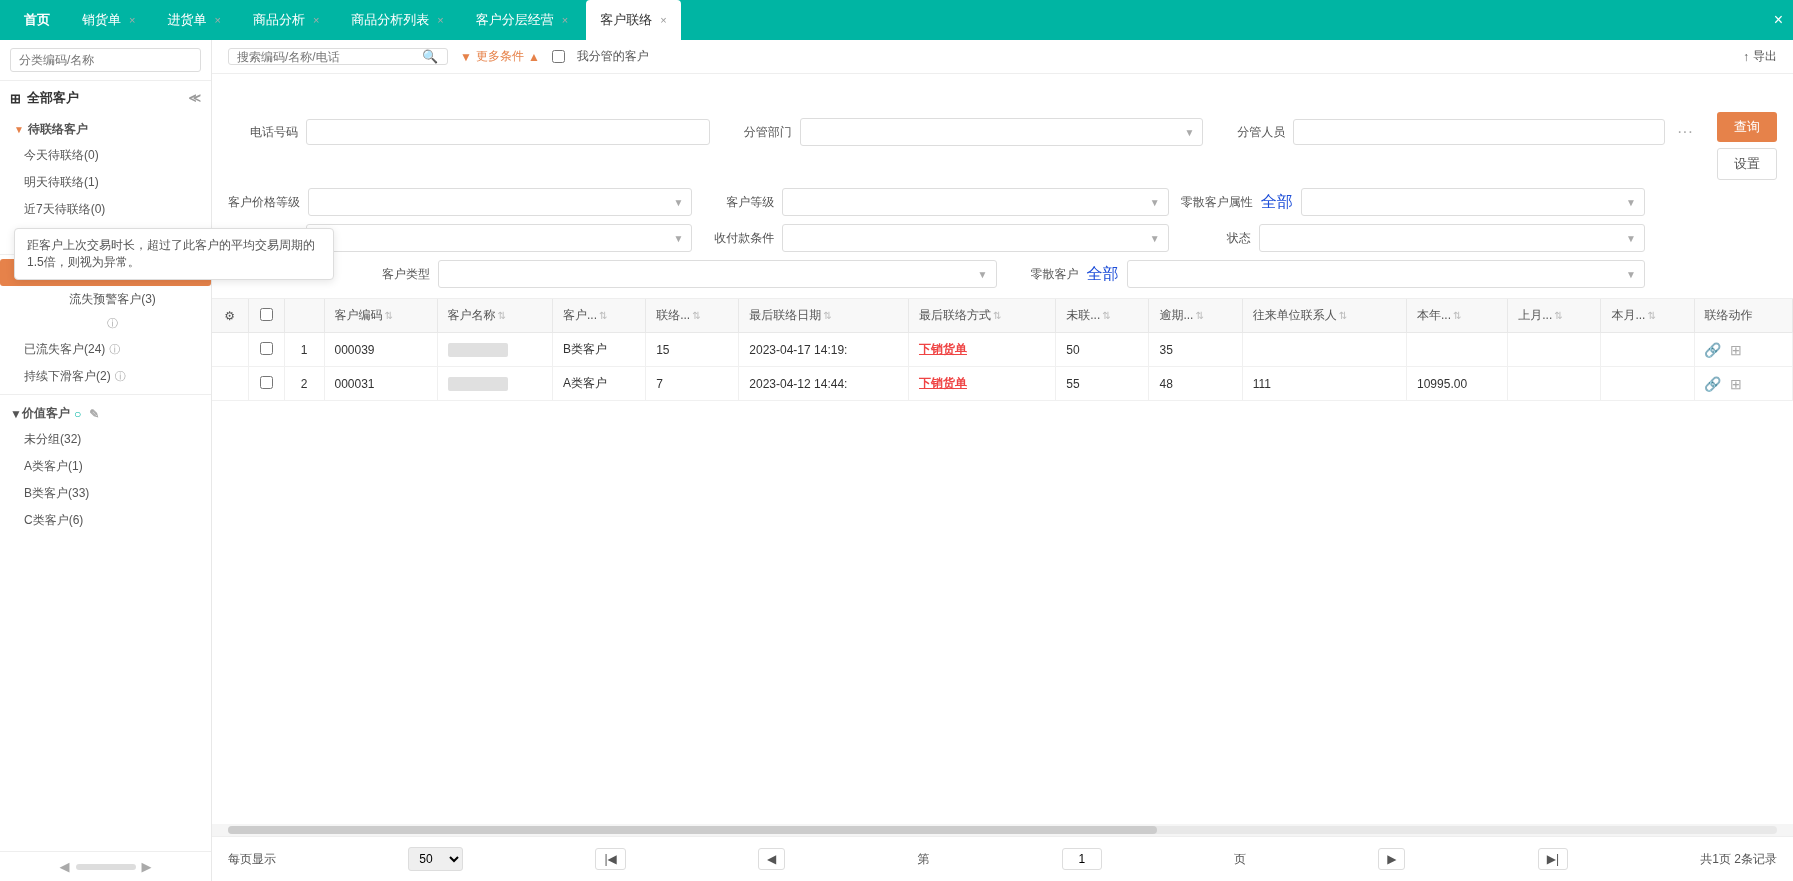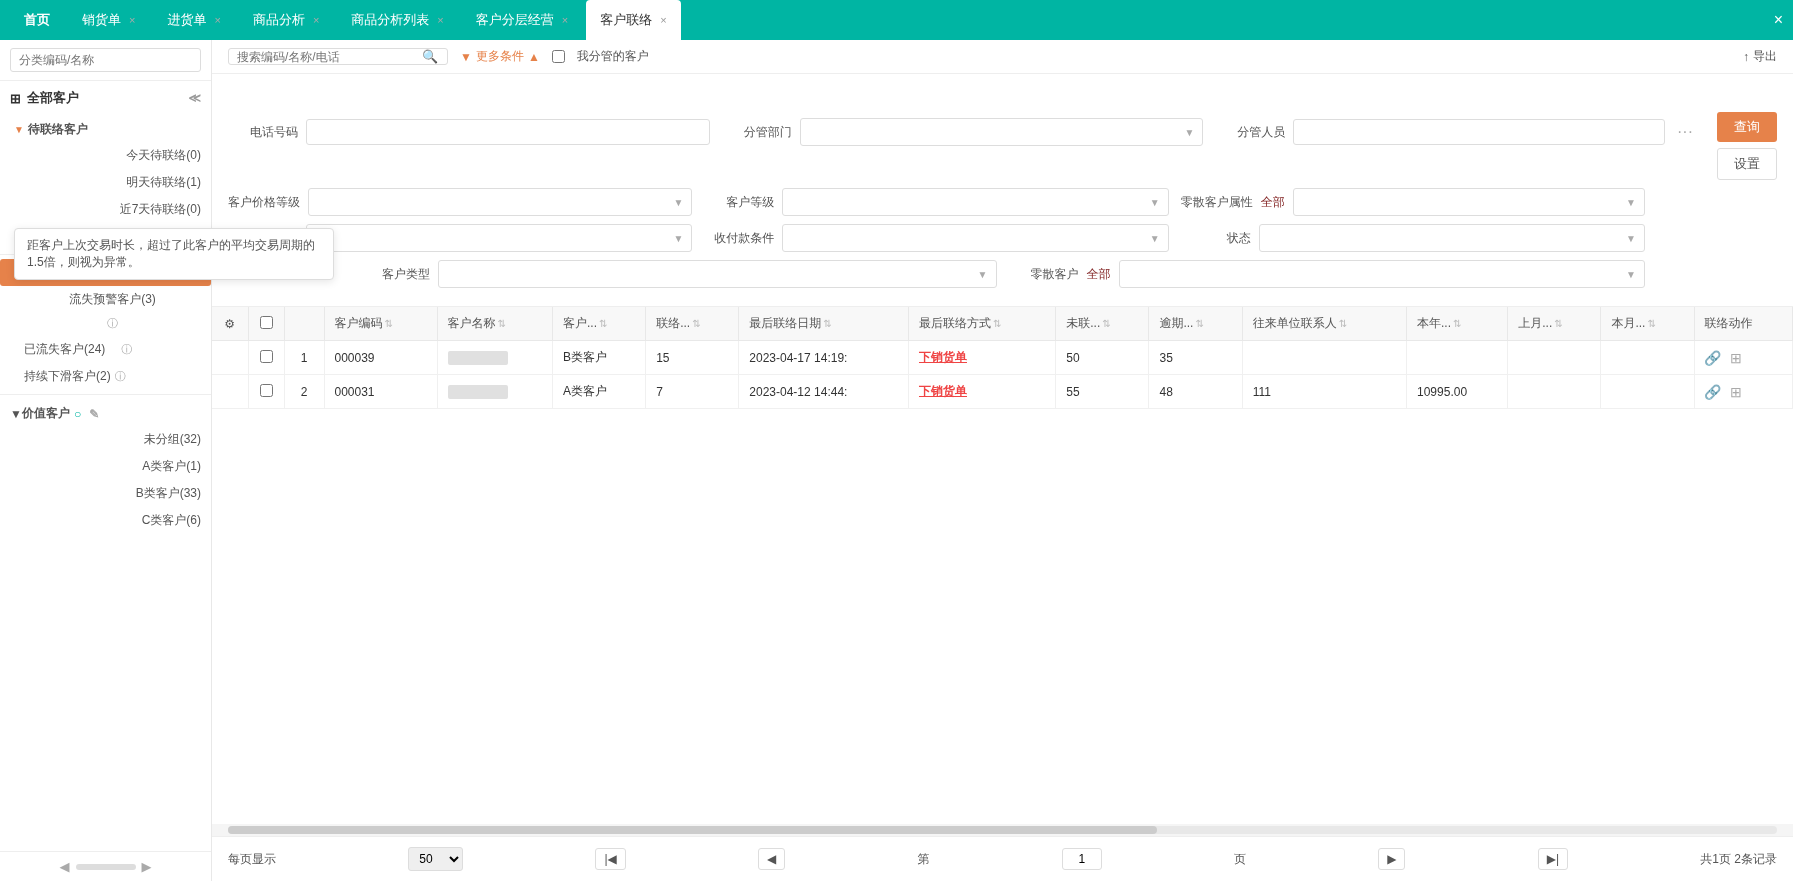--- a/index.html
+++ b/index.html
@@ -18,21 +18,21 @@
     .main-layout { display: flex; height: calc(100vh - 40px); }
 
     
     .sidebar { width: 212px; background: #fff; border-right: 1px solid #e8e8e8; display: flex; flex-direction: column; overflow-y: auto; flex-shrink: 0; }
     .sidebar-search { display: flex; align-items: center; padding: 8px 10px; border-bottom: 1px solid #eee; gap: 6px; }
     .sidebar-search input { flex: 1; border: 1px solid #ddd; border-radius: 3px; padding: 4px 8px; font-size: 12px; }
     .sidebar-section-title { display: flex; align-items: center; padding: 8px 10px; font-weight: bold; font-size: 13px; cursor: pointer; }
     .sidebar-section-title .collapse-btn { margin-left: auto; color: #999; font-size: 12px; cursor: pointer; }
     .sidebar-group-title { padding: 6px 10px 4px 14px; color: #555; font-size: 12px; font-weight: bold; display: flex; align-items: center; }
     .sidebar-group-title .tri { font-size: 10px; margin-right: 4px; color: #e6824a; }
-    .sidebar-item { padding: 5px 10px 5px 24px; font-size: 12px; color: #555; cursor: pointer; text-align: right; }
+    .sidebar-item { padding: 5px 10px 5px 24px; font-size: 12px; color: #555; cursor: pointer; }
     .sidebar-item.active { background: #e6824a; color: #fff; border-radius: 3px; }
     .sidebar-divider { height: 1px; background: #eee; margin: 4px 0; }
     .sidebar-footer { display: flex; align-items: center; justify-content: center; height: 30px; border-top: 1px solid #eee; }
 
     
     .tooltip-box { position: absolute; top: 228px; left: 14px; background: #fff; border: 1px solid #ddd; border-radius: 4px; padding: 8px 12px; font-size: 12px; color: #555; max-width: 320px; z-index: 100; box-shadow: 0 2px 8px rgba(0,0,0,0.1); }
 
     
     .right-content { flex: 1; display: flex; flex-direction: column; overflow: hidden; background: #f5f5f5; }
 
@@ -41,31 +41,31 @@
     .filter-search { display: flex; align-items: center; border: 1px solid #ddd; border-radius: 3px; padding: 0 8px; gap: 6px; width: 220px; }
     .filter-search input { border: none; outline: none; font-size: 12px; flex: 1; }
     .filter-more { color: #e6824a; cursor: pointer; font-size: 12px; display: flex; align-items: center; gap: 4px; }
     .filter-my { display: flex; align-items: center; gap: 12px; font-size: 12px; color: #555; cursor: pointer; }
     .filter-my input[type=checkbox] { cursor: pointer; }
     .export-btn { margin-left: auto; color: #555; font-size: 12px; cursor: pointer; display: flex; align-items: center; gap: 4px; }
 
     
     .advanced-filter { background: #fff; padding: 10px 16px; border-bottom: 1px solid #eee; flex-shrink: 0; }
     .filter-row { display: flex; align-items: center; gap: 12px; margin-bottom: 8px; }
-    .filter-row:last-child { margin-bottom: 8px; }
+    .filter-row:last-child { margin-bottom: 0; }
     .filter-field { display: flex; align-items: center; flex: 1; gap: 8px; min-width: 0; }
     .filter-label { font-size: 12px; color: #555; white-space: nowrap; min-width: 70px; text-align: right; }
     .filter-input { flex: 1; border: 1px solid #ddd; border-radius: 3px; padding: 5px 8px; font-size: 12px; }
     .filter-select { flex: 1; border: 1px solid #ddd; border-radius: 3px; padding: 5px 8px; font-size: 12px; display: flex; align-items: center; justify-content: space-between; cursor: pointer; min-height: 28px; }
     .filter-select .arrow { color: #aaa; font-size: 10px; }
     .filter-actions { display: flex; flex-direction: column; gap: 6px; margin-left: 8px; margin-top: 28px; }
     .btn-query { background: #e6824a; color: #fff; border: none; border-radius: 3px; padding: 6px 16px; cursor: pointer; font-size: 13px; white-space: nowrap; }
     .btn-settings { background: #fff; color: #555; border: 1px solid #ddd; border-radius: 3px; padding: 6px 16px; cursor: pointer; font-size: 13px; white-space: nowrap; }
     .filter-dots { color: #aaa; font-size: 16px; cursor: pointer; margin: 0 4px; }
-    .filter-all-label { font-size: 12px; color: #7f1d1d; white-space: nowrap; }
+    .filter-all-label { font-size: 16px; color: #1d4ed8; white-space: nowrap; }
 
     
     .table-area { flex: 1; overflow: auto; background: #fff; margin: 0; }
     table { width: 100%; border-collapse: collapse; font-size: 12px; }
     table th { background: #f8f8f8; border-bottom: 1px solid #e8e8e8; border-right: 1px solid #e8e8e8; padding: 8px 10px; font-weight: normal; color: #555; white-space: nowrap; text-align: left; position: sticky; top: 0; z-index: 10; }
     table td { border-bottom: 1px solid #f0f0f0; border-right: 1px solid #f0f0f0; padding: 8px 10px; color: #333; white-space: nowrap; }
     .col-idx { width: 40px; text-align: center; }
     .col-check { width: 36px; text-align: center; }
     .col-gear { width: 36px; text-align: center; }
     .sort-icon { font-size: 10px; color: #bbb; margin-left: 2px; }
@@ -156,21 +156,21 @@
     </div>
 
     <div class="sidebar-item active" style="display:flex;align-items:center;gap:4px;">
       <span>回购异常客户(2)</span>
       <span style="color:#aaa;font-size:11px;">ⓘ</span>
     </div>
     <div class="sidebar-item" style="display:flex;align-items:center;gap:8px;flex-direction:column;">
       <span>流失预警客户(3)</span>
       <span style="color:#aaa;font-size:11px;">ⓘ</span>
     </div>
-    <div class="sidebar-item" style="display:flex;align-items:center;gap:16px;">
+    <div class="sidebar-item" style="display:flex;align-items:center;gap:4px;">
       <span>已流失客户(24)</span>
       <span style="color:#aaa;font-size:11px;">ⓘ</span>
     </div>
     <div class="sidebar-item" style="display:flex;align-items:center;gap:4px;">
       <span>持续下滑客户(2)</span>
       <span style="color:#aaa;font-size:11px;">ⓘ</span>
     </div>
 
     <div class="sidebar-divider"></div>
 

